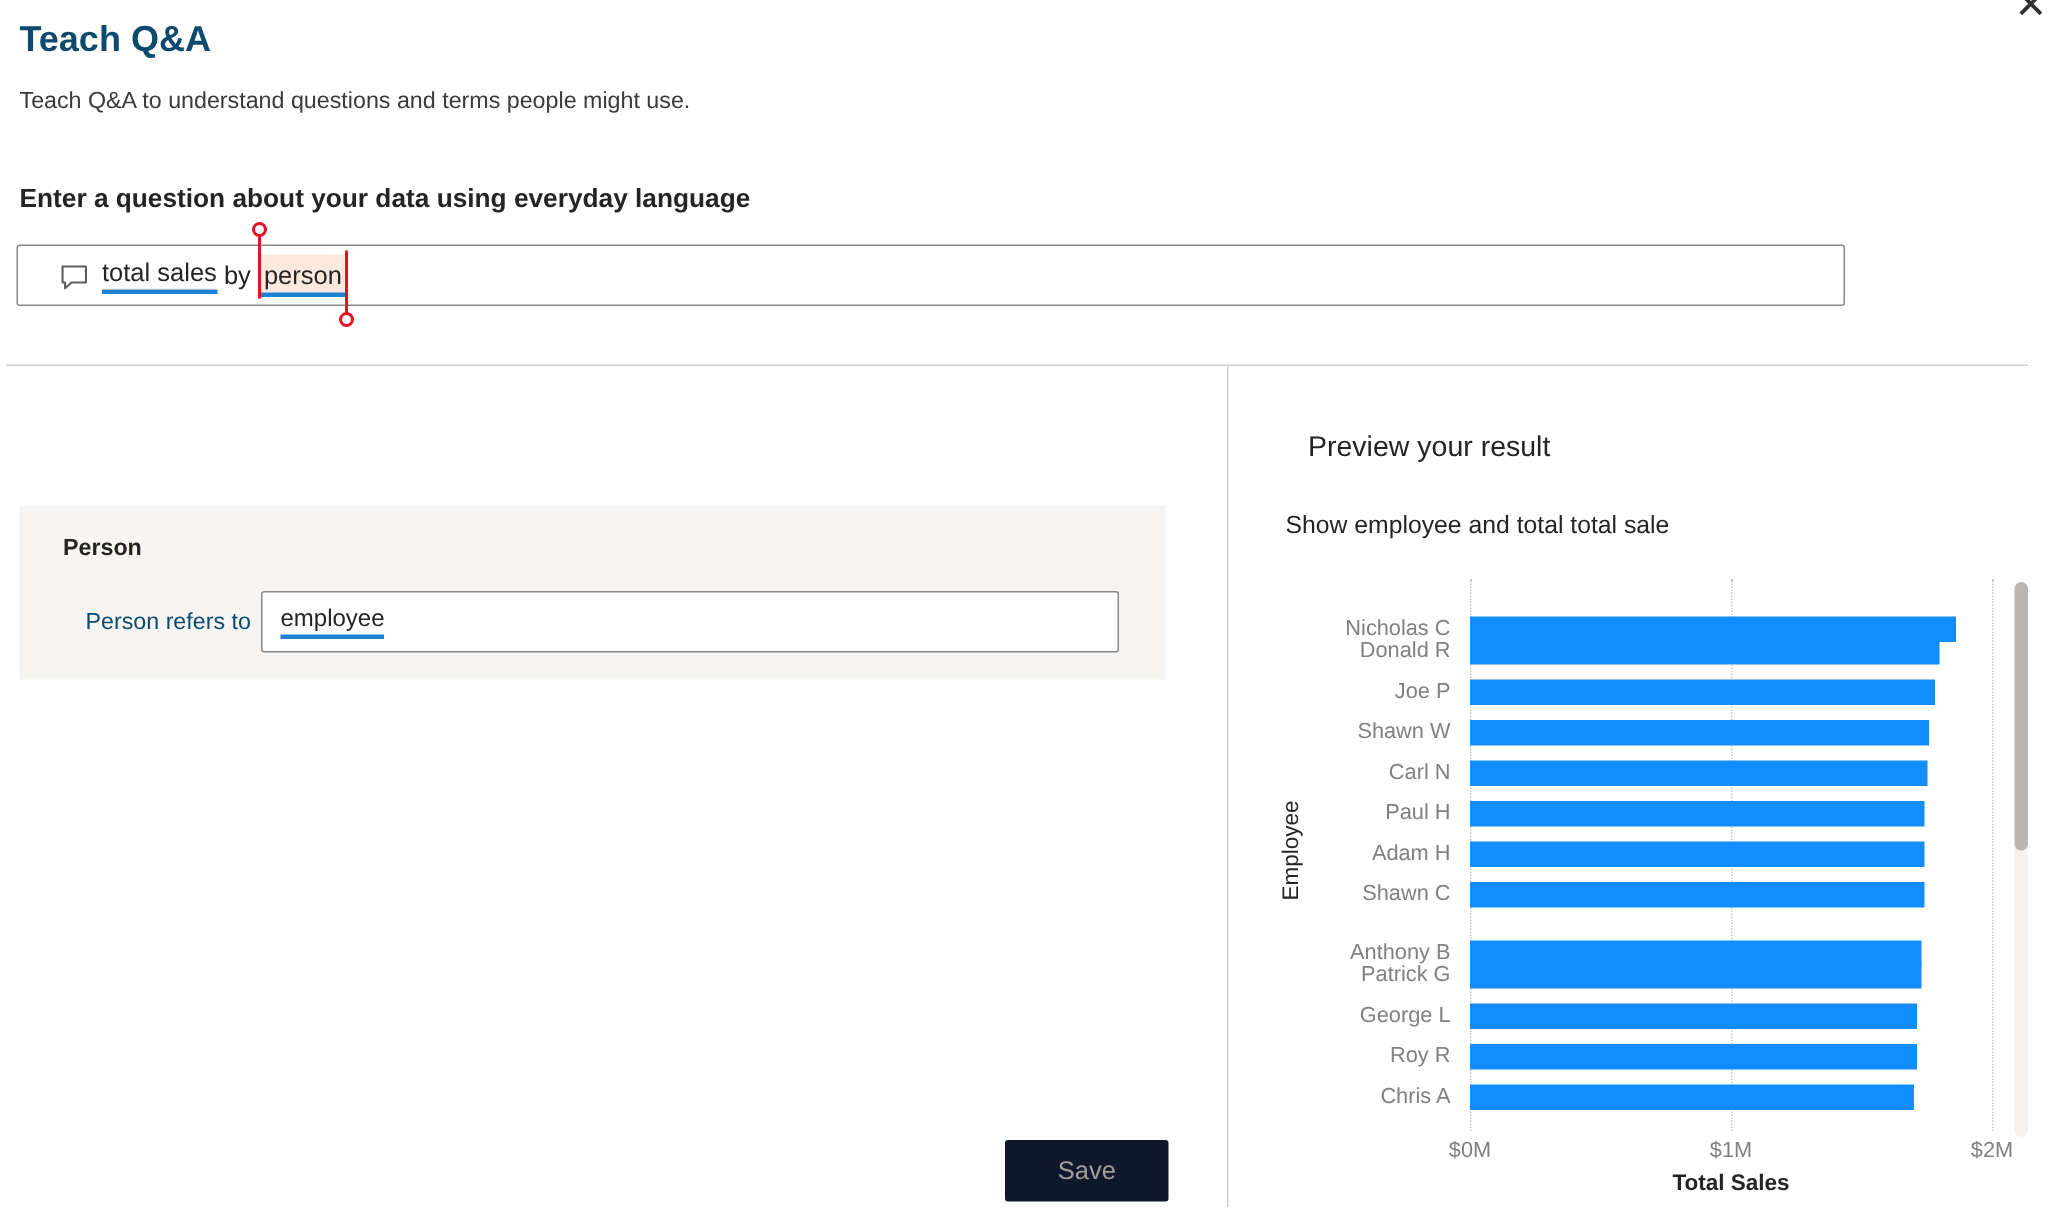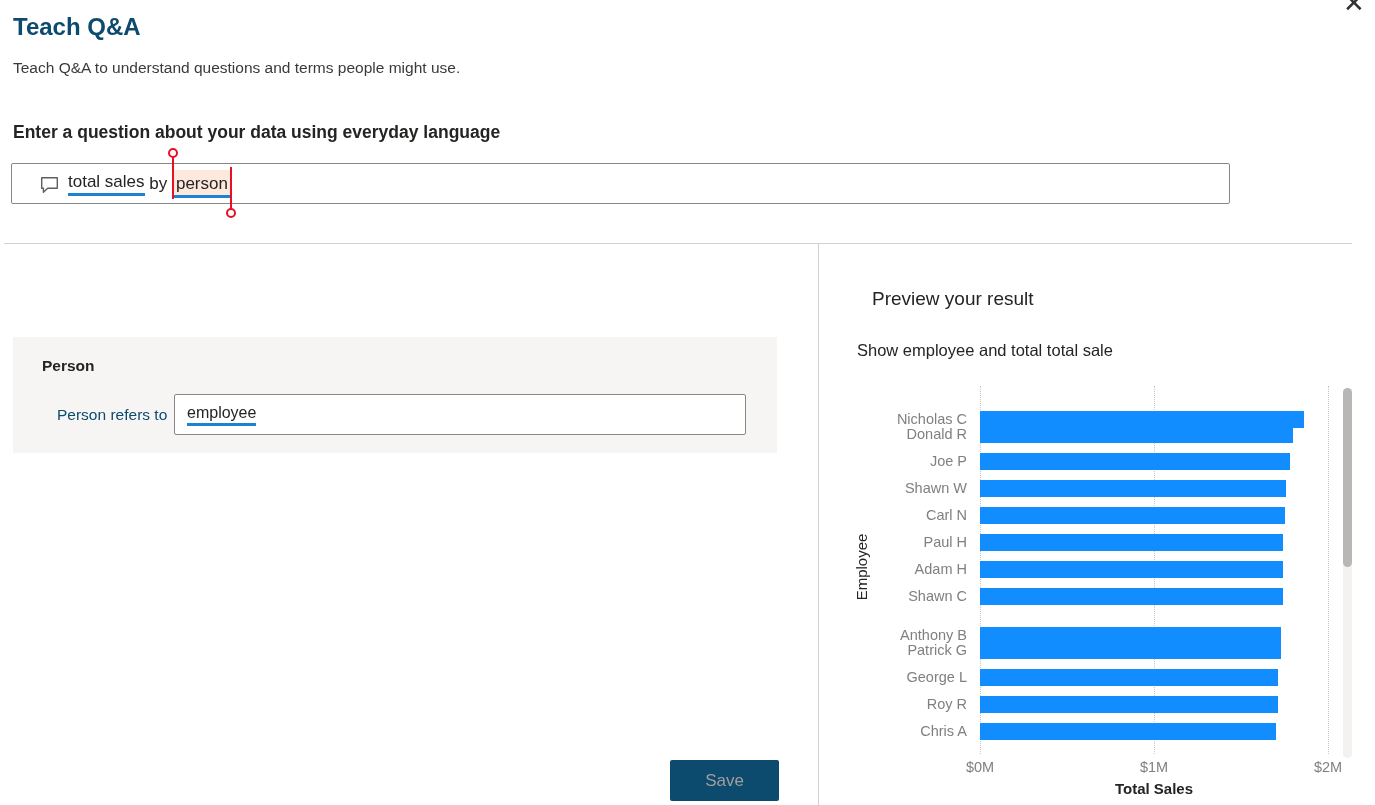--- a/index.html
+++ b/index.html
@@ -46,21 +46,21 @@
                font-size:11px; color:#404040; font-family:"Liberation Serif",serif; }
 
   .term-card { position:absolute; left:13px; top:337px; width:764px; height:116px; background:#f6f5f4; }
   .term-name { position:absolute; left:29px; top:20px; font-size:15.5px; font-weight:600; color:#252423; }
   .term-refers { position:absolute; left:44px; top:69px; font-size:15.5px; color:#0c4a6e; }
   .term-input { position:absolute; left:161px; top:57px; width:572px; height:41px; background:#fff;
                 border:1px solid #8a8886; border-radius:2px; display:flex; align-items:center;
                 padding-left:12px; font-size:16px; }
   .term-value { border-bottom:3px solid #1e82d2; padding-bottom:1px; }
 
-  .save-btn { position:absolute; left:670px; top:760px; width:109px; height:41px; background:#0c4a6e;
+  .save-btn { position:absolute; left:670px; top:760px; width:109px; height:41px; background:#0f172a;
               border:none; border-radius:2px; font-size:17px; color:#a19f9d;
               font-family:"Liberation Sans",sans-serif; }
 
   .preview-heading { position:absolute; left:857px; top:288px; font-size:19px; color:#252423;margin-left:15px; }
   .preview-question { position:absolute; left:857px; top:341px; font-size:16.5px; color:#252423; }
 
   .chart { position:absolute; left:845px; top:386px; width:520px; height:419px; }
   .chart-row { position:absolute; left:0; height:17px; width:100%; }
   .cat-label { position:absolute; left:0; top:0; width:122px; text-align:right; font-size:14.5px;
                color:#808080; line-height:17px; white-space:nowrap; }

